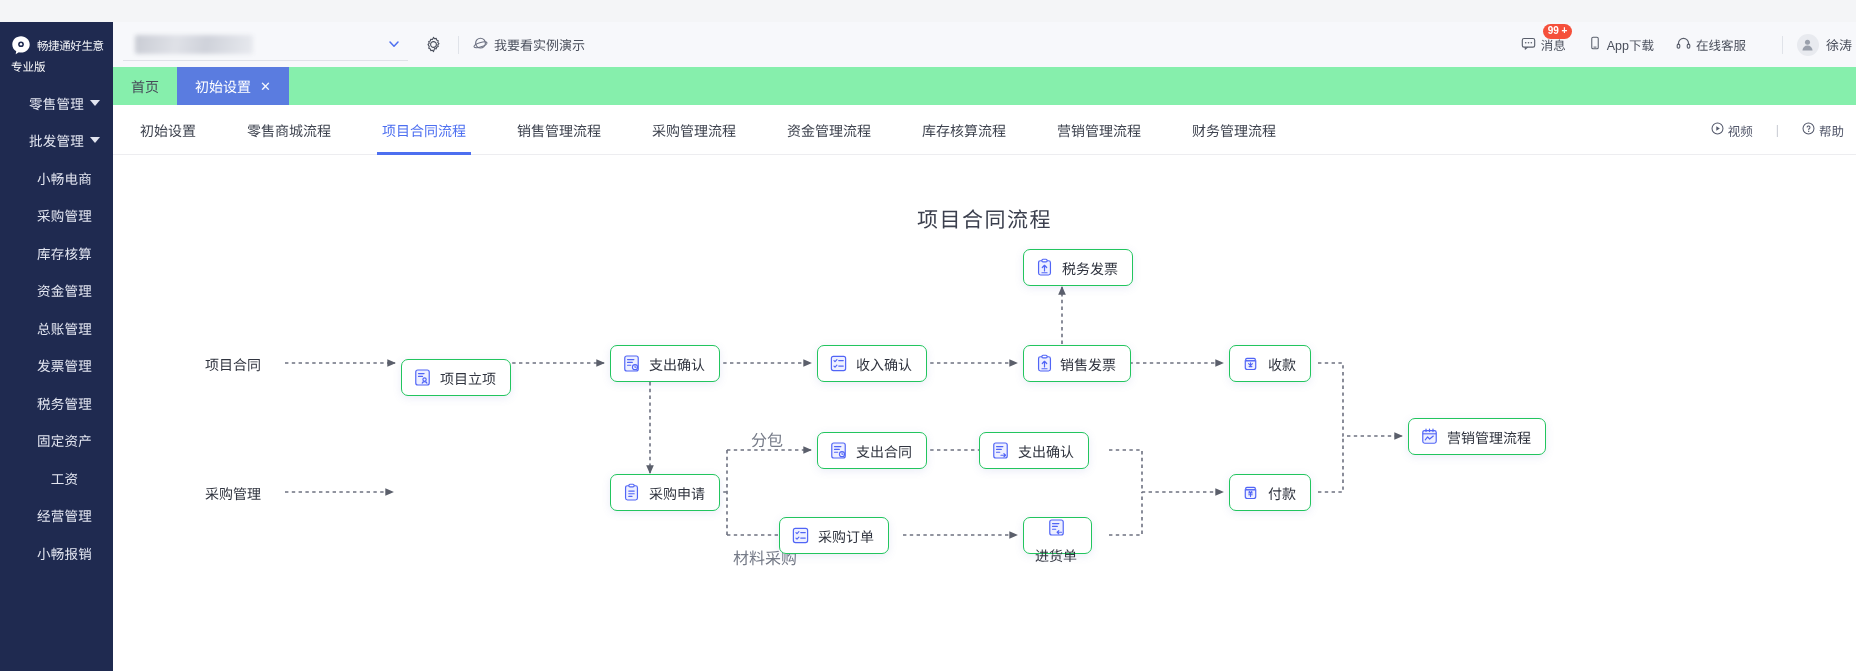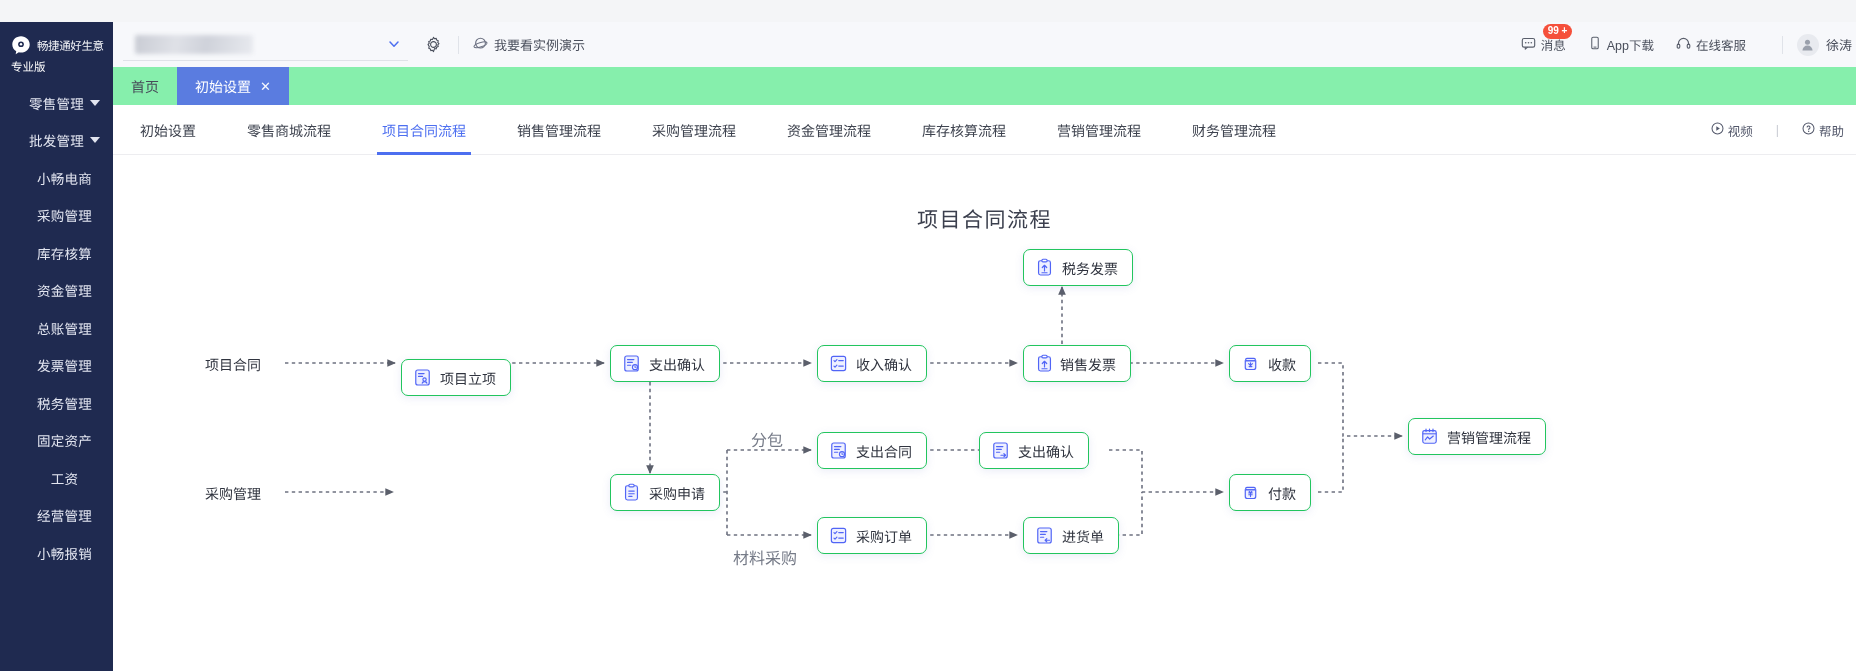--- a/index.html
+++ b/index.html
@@ -555,32 +555,32 @@
         <svg class="nicon" viewBox="0 0 24 24">
           <rect x="3.5" y="2.5" width="17" height="19" rx="2.6" fill="#eef0ff" stroke="#5165f6" stroke-width="1.5"></rect>
           <line x1="7" y1="7" x2="15" y2="7" stroke="#5165f6" stroke-width="1.5" stroke-linecap="round"></line>
           <line x1="7" y1="10.6" x2="13" y2="10.6" stroke="#5165f6" stroke-width="1.5" stroke-linecap="round"></line>
           <line x1="7" y1="14.2" x2="11" y2="14.2" stroke="#5165f6" stroke-width="1.5" stroke-linecap="round"></line>
           <path d="M12.6 18 h5.6 M16.3 15.9 L18.4 18 L16.3 20.1" fill="none" stroke="#5165f6" stroke-width="1.5" stroke-linecap="round" stroke-linejoin="round"></path>
         </svg>
         <span>支出确认</span>
       </div>
 
-      <div class="node" style="left:704px; top:362px;">
+      <div class="node" style="left:666px; top:362px;">
         <svg class="nicon" viewBox="0 0 24 24">
           <rect x="3" y="3" width="18" height="18" rx="2.6" fill="#eef0ff" stroke="#5165f6" stroke-width="1.5"></rect>
           <path d="M6.3 8.3 L7.6 9.6 L10 7.1" fill="none" stroke="#5165f6" stroke-width="1.5" stroke-linecap="round" stroke-linejoin="round"></path>
           <line x1="12.3" y1="8.3" x2="18" y2="8.3" stroke="#5165f6" stroke-width="1.5" stroke-linecap="round"></line>
           <path d="M6.3 15.3 L7.6 16.6 L10 14.1" fill="none" stroke="#5165f6" stroke-width="1.5" stroke-linecap="round" stroke-linejoin="round"></path>
           <line x1="12.3" y1="15.3" x2="18" y2="15.3" stroke="#5165f6" stroke-width="1.5" stroke-linecap="round"></line>
         </svg>
         <span>采购订单</span>
       </div>
 
-      <div class="node" style="left:910px; top:362px;">
+      <div class="node" style="left:910px; top:362px;flex-direction:column;">
         <svg class="nicon" viewBox="0 0 24 24">
           <rect x="3.5" y="2.5" width="17" height="19" rx="2.6" fill="#eef0ff" stroke="#5165f6" stroke-width="1.5"></rect>
           <line x1="7" y1="7" x2="15" y2="7" stroke="#5165f6" stroke-width="1.5" stroke-linecap="round"></line>
           <line x1="7" y1="10.6" x2="13" y2="10.6" stroke="#5165f6" stroke-width="1.5" stroke-linecap="round"></line>
           <line x1="7" y1="14.2" x2="11" y2="14.2" stroke="#5165f6" stroke-width="1.5" stroke-linecap="round"></line>
           <path d="M18.4 18 h-5.6 M14.9 15.9 L12.8 18 L14.9 20.1" fill="none" stroke="#5165f6" stroke-width="1.5" stroke-linecap="round" stroke-linejoin="round"></path>
         </svg>
         <span>进货单</span>
       </div>
 

